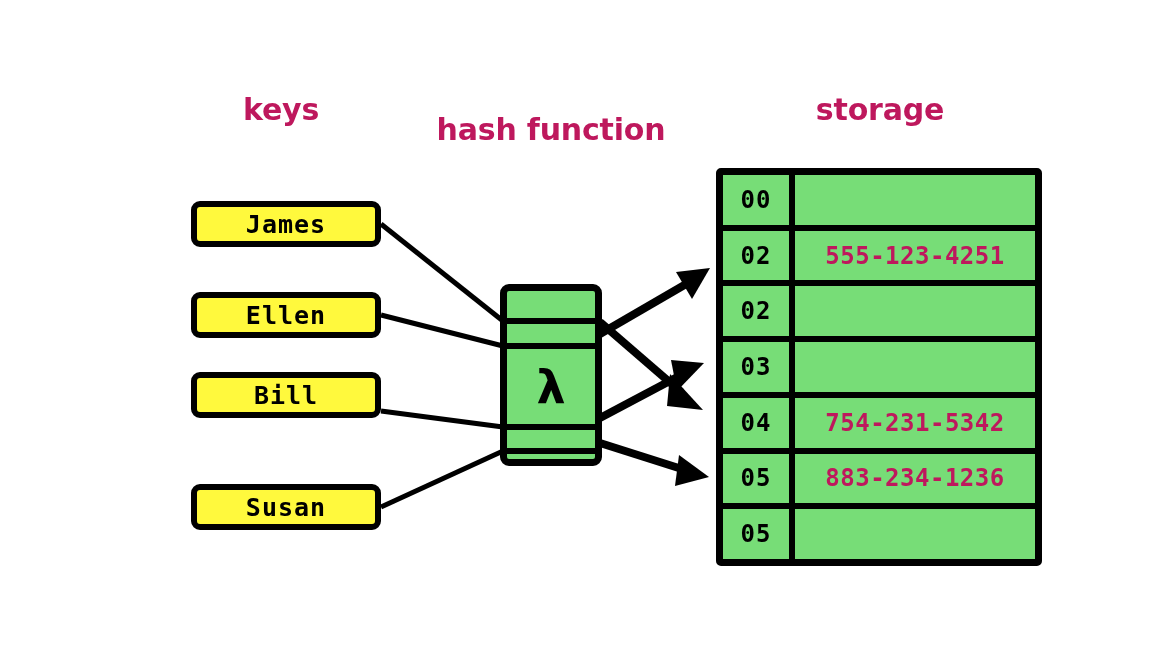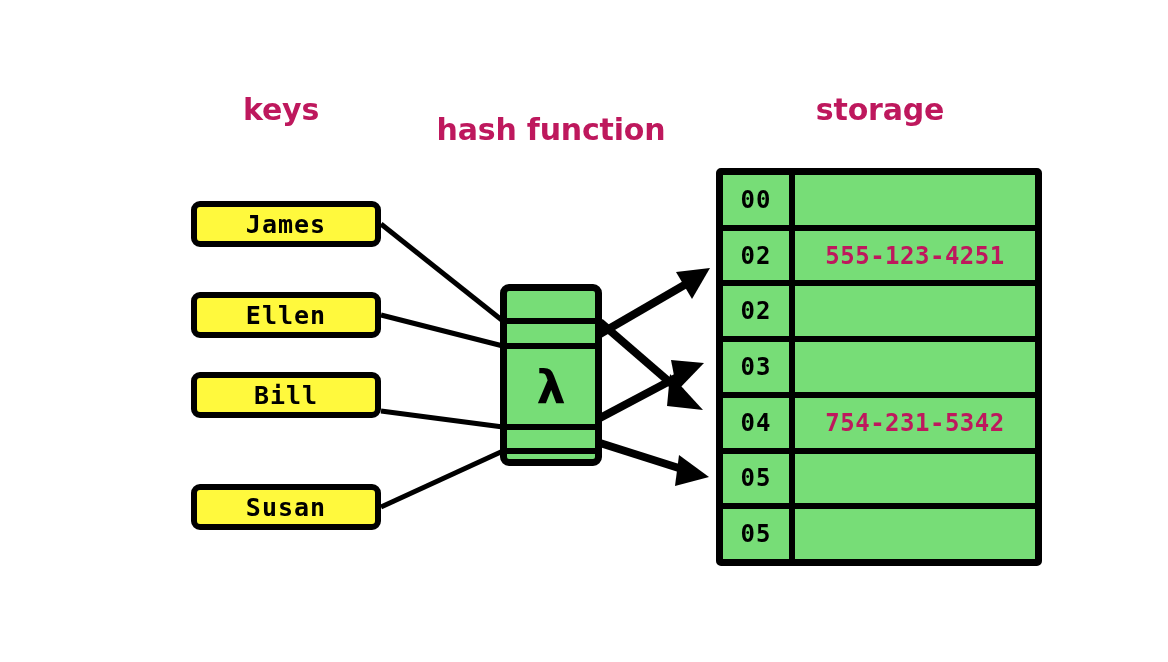--- a/index.html
+++ b/index.html
@@ -232,20 +232,21 @@
     </div>
     <div class="storage-row">
       <div class="slot-index">03</div>
     </div>
     <div class="storage-row">
       <div class="slot-index">04</div>
       <div class="slot-value">754-231-5342</div>
     </div>
     <div class="storage-row">
       <div class="slot-index">05</div>
+      <div class="slot-value">883-234-1236</div>
     </div>
     <div class="storage-row">
       <div class="slot-index">05</div>
       <div class="slot-value"></div>
     </div>
   </div>
 
 </div>
 
 </body></html>

